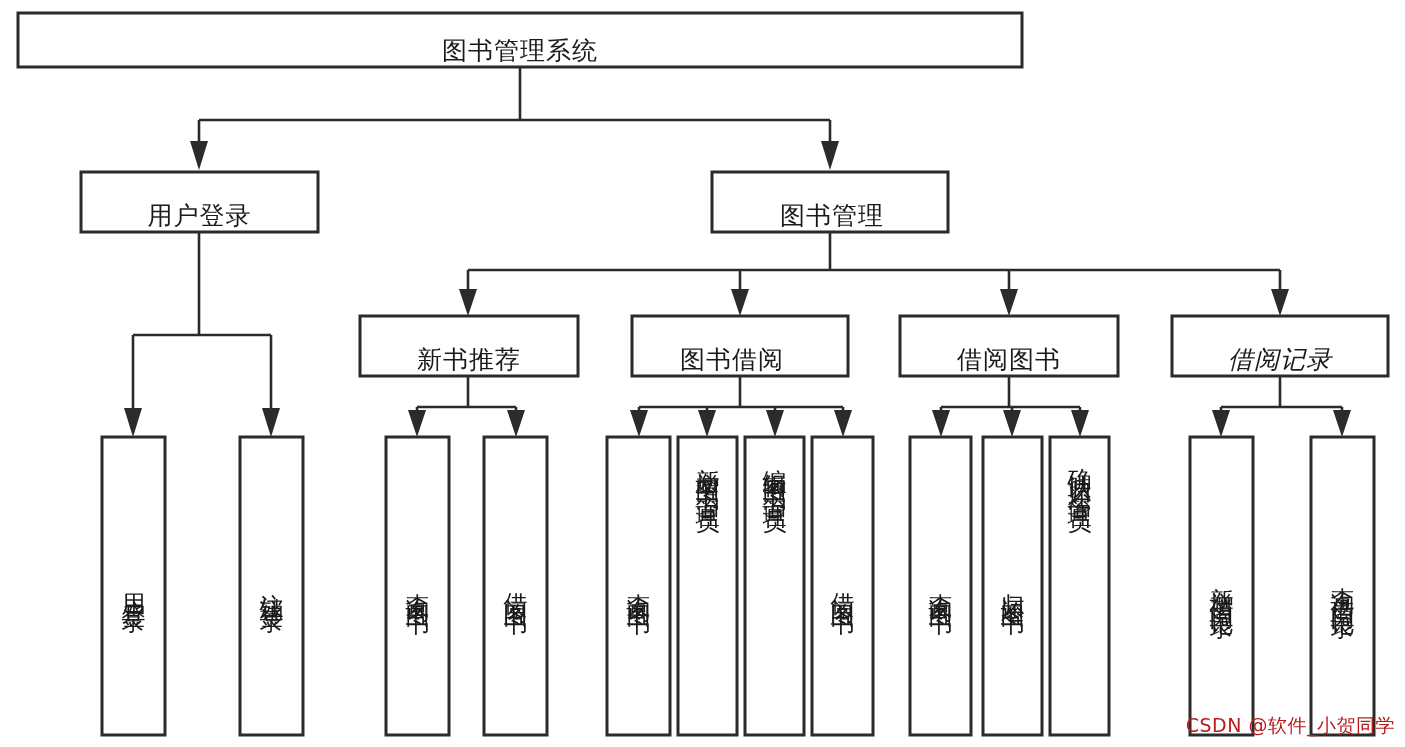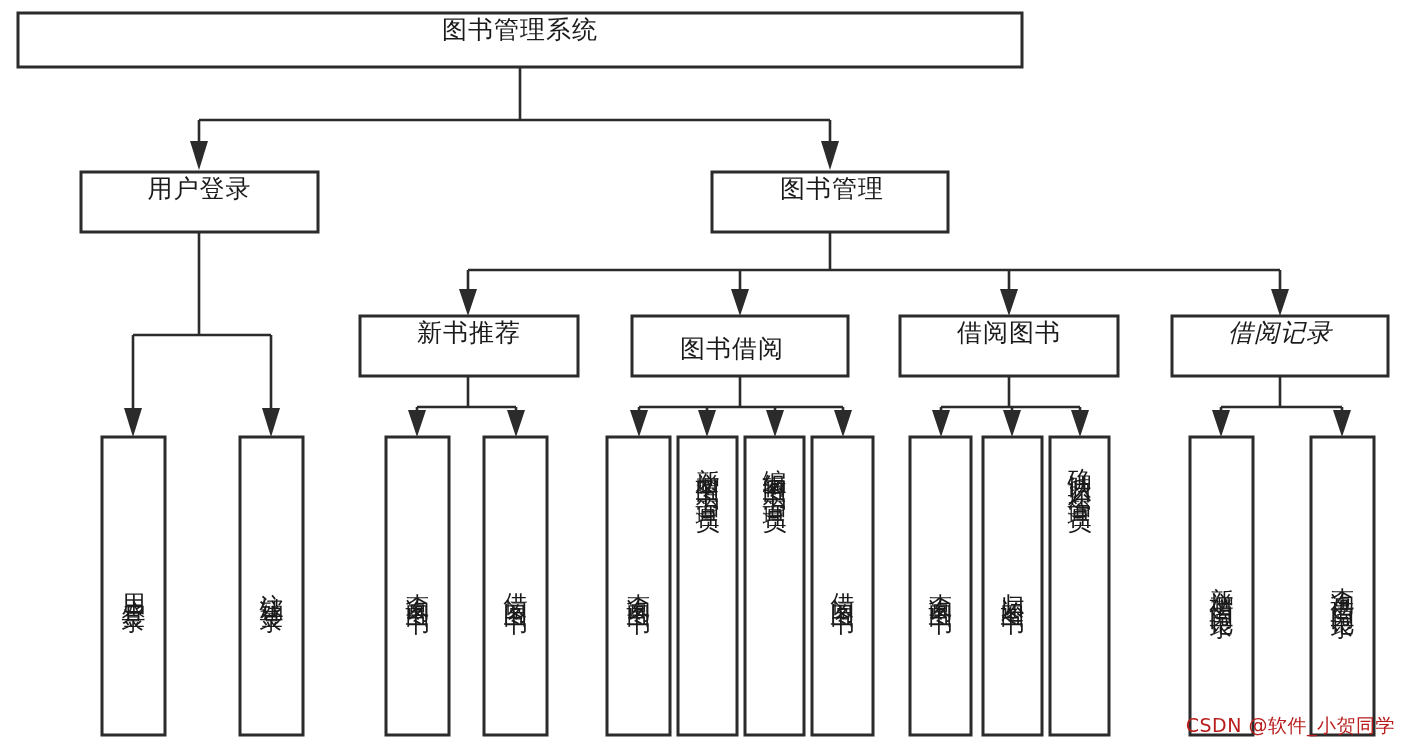--- a/index.html
+++ b/index.html
@@ -56,21 +56,21 @@
     font-size: 24px;
     line-height: 1;
     letter-spacing: 6px;
     color: #1a1a1a;
     white-space: nowrap;
     text-align: center;
   }
   .hlabel-wrap {
     position: absolute;
     display: flex;
-    align-items: flex-start;
+    align-items: flex-end;
     justify-content: center;
     pointer-events: none;
   }
   .hlabel-text {
     font-family: "DejaVu Sans", "Liberation Sans", sans-serif;
     font-size: 25px;
     color: #1a1a1a;
     white-space: nowrap;
     letter-spacing: 1px;
   }
@@ -203,21 +203,21 @@
   </div>
 
   <div class="hlabel-wrap" style="left:712px; top:172px; width:240px; height:60px;">
     <span class="hlabel-text">图书管理</span>
   </div>
 
   <div class="hlabel-wrap" style="left:360px; top:316px; width:218px; height:60px;border-radius:28px;">
     <span class="hlabel-text">新书推荐</span>
   </div>
 
-  <div class="hlabel-wrap" style="left:632px; top:316px; width:200px; height:60px;margin-top:16px;">
+  <div class="hlabel-wrap" style="left:632px; top:316px; width:200px; height:60px;">
     <span class="hlabel-text">图书借阅</span>
   </div>
 
   <div class="hlabel-wrap" style="left:900px; top:316px; width:218px; height:60px;">
     <span class="hlabel-text">借阅图书</span>
   </div>
 
   <div class="hlabel-wrap" style="left:1172px; top:316px; width:216px; height:60px;font-style:italic;">
     <span class="hlabel-text">借阅记录</span>
   </div>

